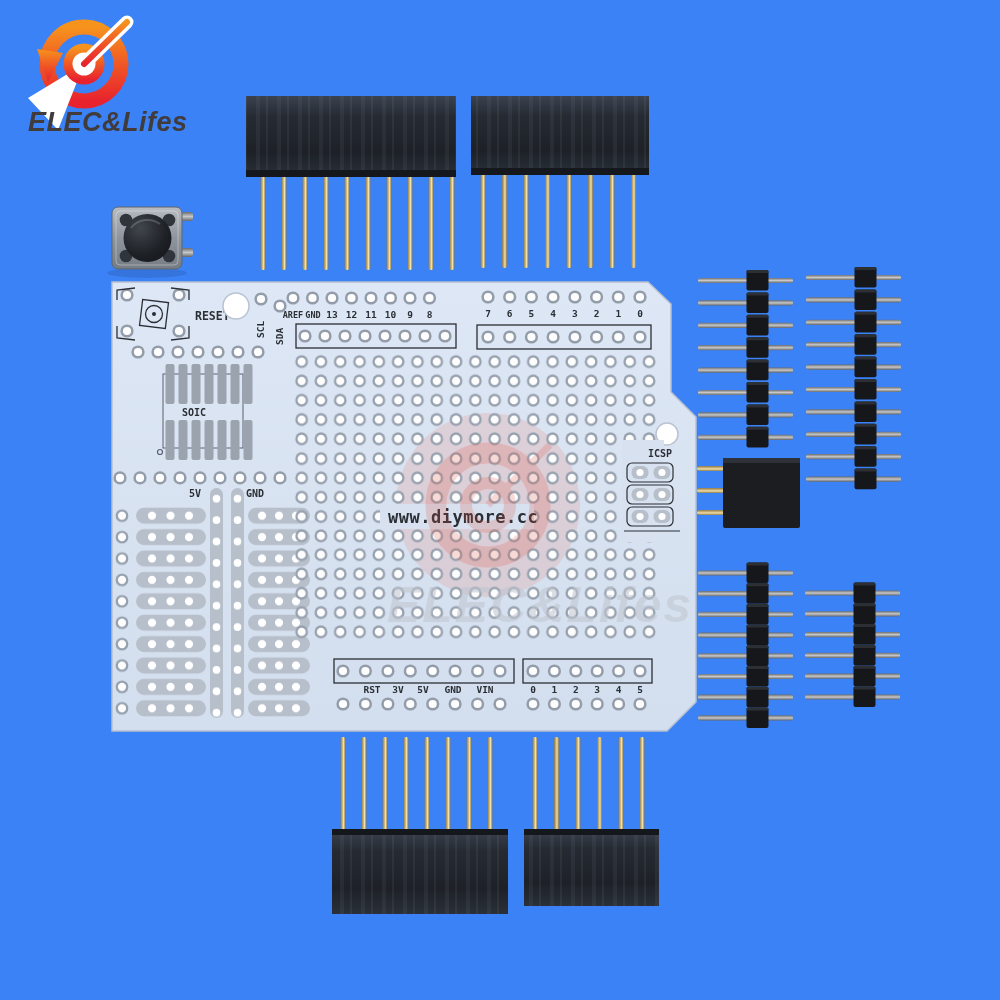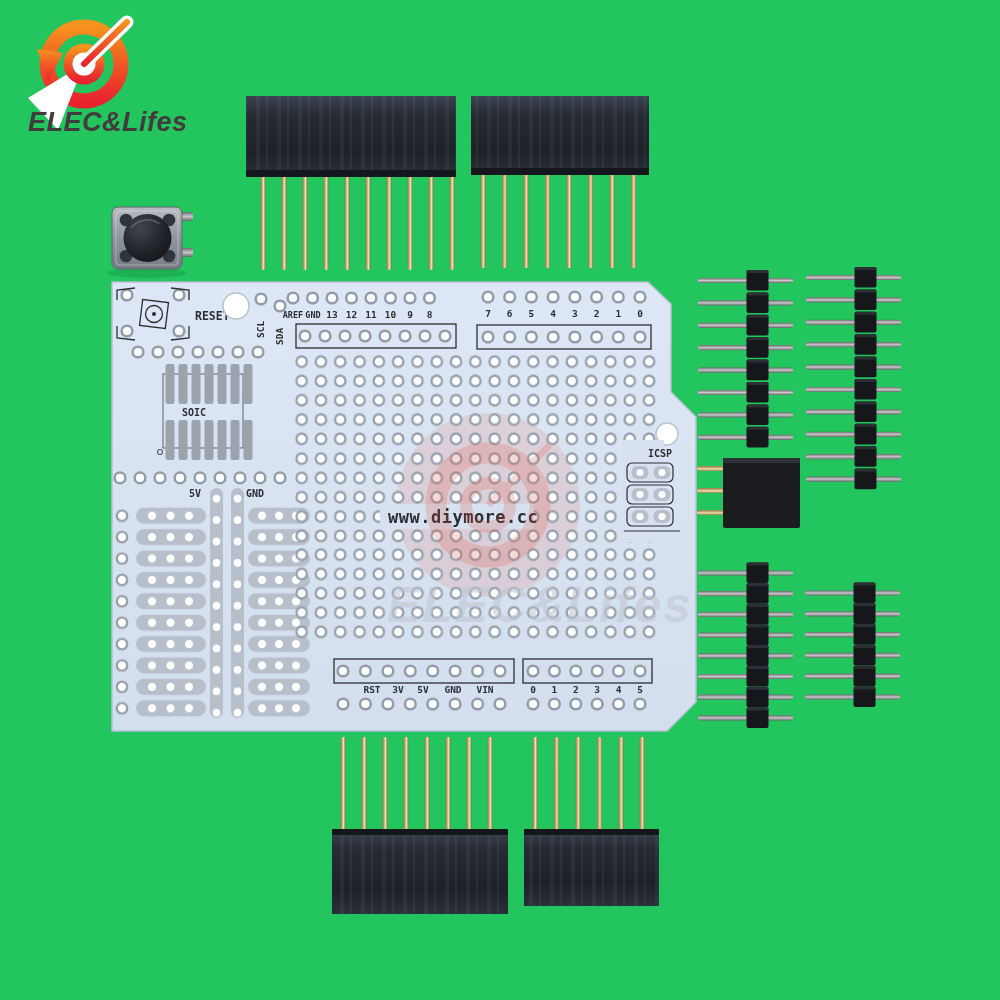--- a/index.html
+++ b/index.html
@@ -1,16 +1,16 @@
 <!DOCTYPE html>
 <html><head>
 <meta charset="utf-8">
 <style>
   html,body{margin:0;padding:0;background:#ffffff;}
-  .stage{position:relative;width:1000px;height:1000px;background:#22c55e;overflow:hidden;}
+  .stage{position:relative;width:1000px;height:1000px;background:#3b82f6;overflow:hidden;}
   svg{display:block;}
   .silk{font-family:"DejaVu Sans Mono",monospace;font-weight:bold;fill:#2b2f35;}
   .s8{font-size:8.5px;} .s9{font-size:9.5px;} .s10{font-size:10px;} .s11{font-size:11.5px;} .s17{font-size:17px;letter-spacing:0.5px;}
   .mid{text-anchor:middle;}
   .logo-text{font-family:"Liberation Sans",sans-serif;font-weight:bold;font-style:italic;font-size:27px;fill:#413c3b;letter-spacing:0.5px;}
   .wm-text{font-family:"Liberation Sans",sans-serif;font-weight:bold;font-style:italic;font-size:50px;fill:#bfc5cf;opacity:0.55;letter-spacing:2px;}
 </style>
 </head>
 <body>
 

